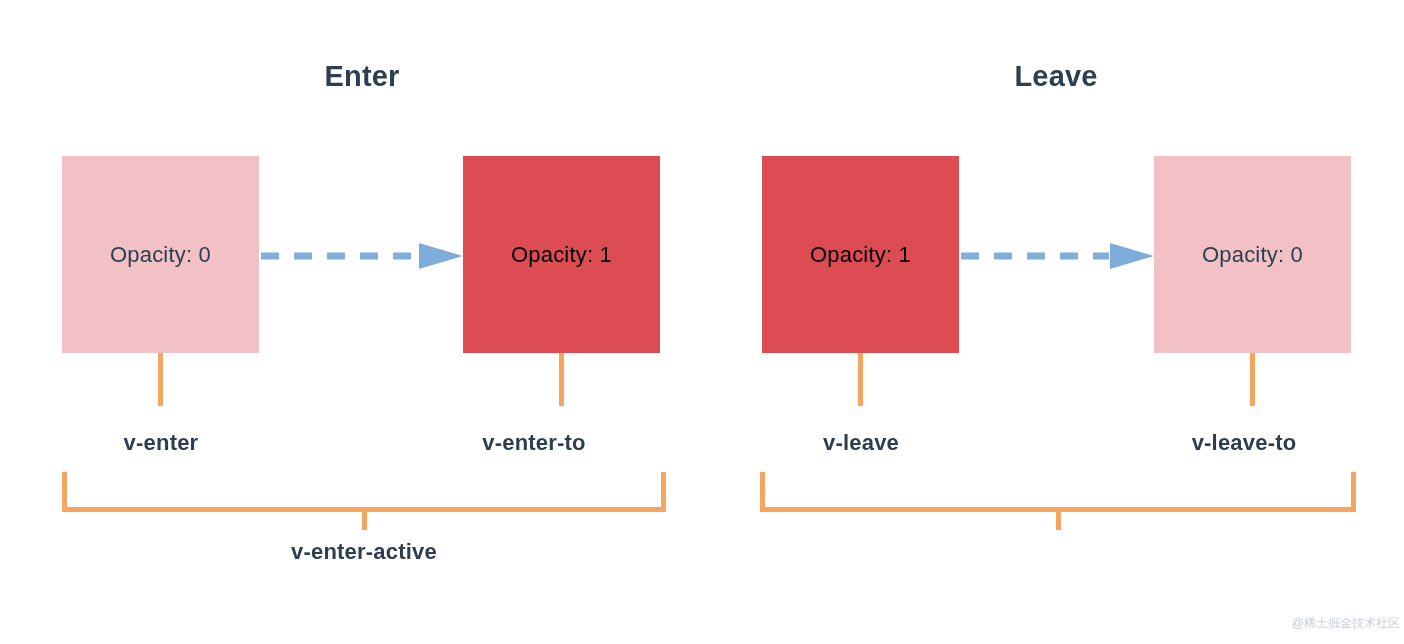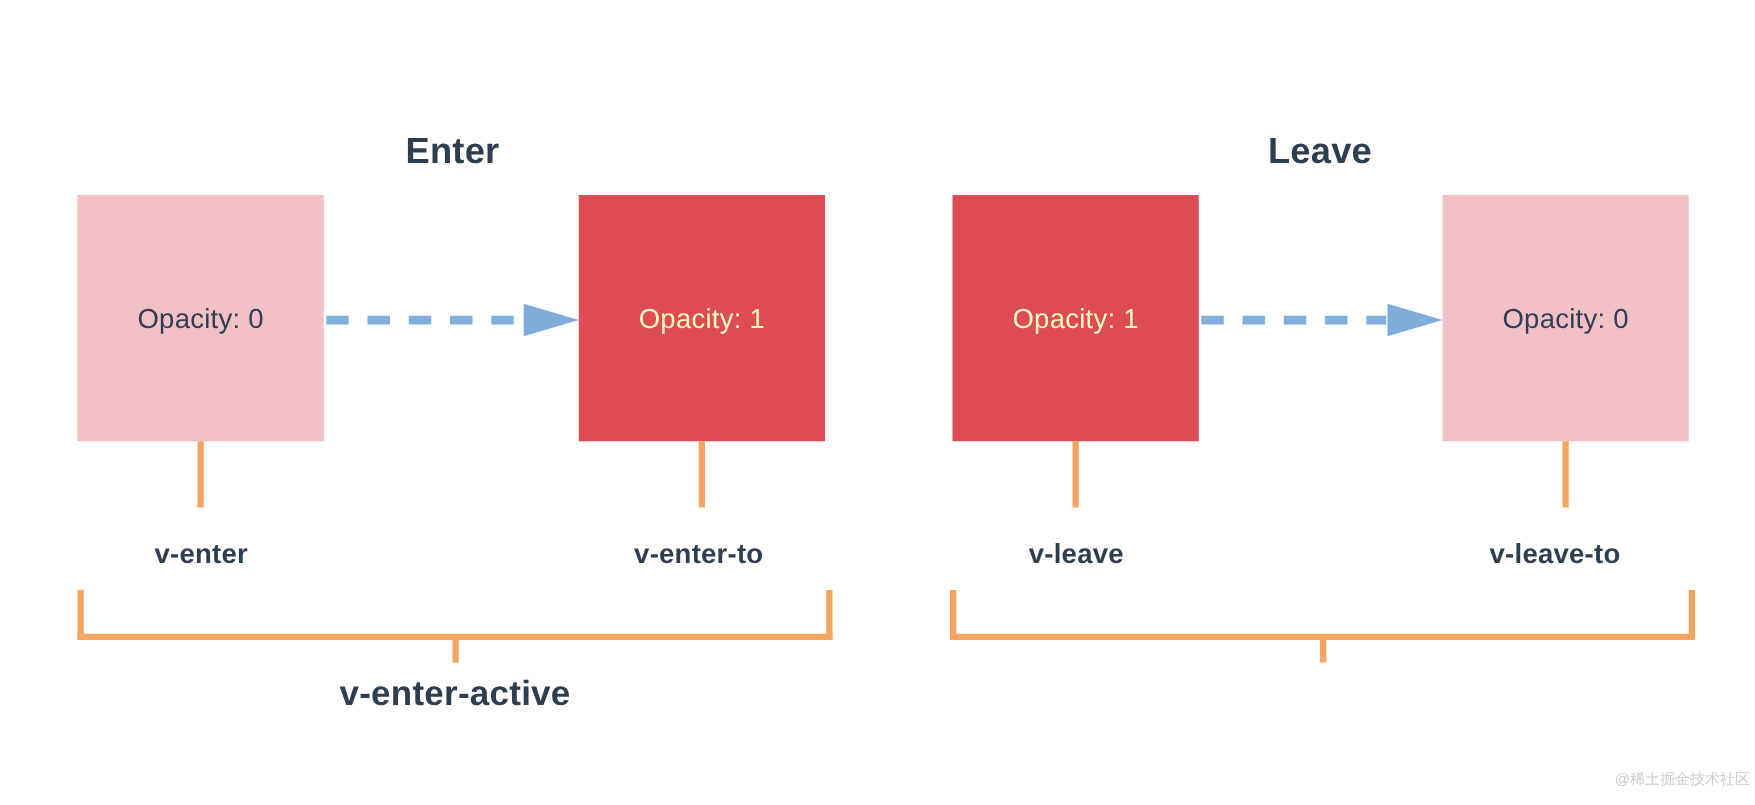--- a/index.html
+++ b/index.html
@@ -22,21 +22,20 @@
   .section-title {
     position: absolute;
     top: 60px;
     font-size: 29px;
     font-weight: bold;
     color: #2C3E50;
     letter-spacing: 0.2px;
     text-align: center;
     white-space: nowrap;
     transform: translateX(-50%);
-    margin-top: 45px;
   }
   #title-enter { left: 362px; }
   #title-leave { left: 1056px; }
 
   
   .state-box {
     position: absolute;
     top: 156px;
     width: 197px;
     height: 197px;
@@ -45,21 +44,21 @@
     justify-content: center;
   }
   .state-box.pale  { background: #F2C1C6; }
   .state-box.solid { background: #DC4C52; }
   .box-label {
     font-size: 22px;
     letter-spacing: 0.2px;
     white-space: nowrap;
   }
   .state-box.pale  .box-label { color: #2C3E50; }
-  .state-box.solid .box-label { color: #fef9c3; }
+  .state-box.solid .box-label { color: #000000; }
 
   #box-enter-from { left: 62px; }
   #box-enter-to   { left: 463px; }
   #box-leave-from { left: 762px; }
   #box-leave-to   { left: 1154px; }
 
   
   .arrow {
     position: absolute;
     top: 243px;
@@ -86,21 +85,21 @@
     top: 420px;
     font-size: 22px;
     font-weight: bold;
     color: #2C3E50;
     white-space: nowrap;
     letter-spacing: 0.2px;
     transform: translateX(-50%);
     margin-top: 10px;
   }
   #label-v-enter    { left: 161px; }
-  #label-v-enter-to { left: 559px; text-align: right; }
+  #label-v-enter-to { left: 534px; text-align: right; }
   #label-v-leave    { left: 861px; }
   #label-v-leave-to { left: 1244px; text-align: center; }
 
   
   .bracket {
     position: absolute;
     top: 472px;
     height: 40px;
     border-left: 5px solid #F5A55F;
     border-right: 5px solid #F5A55F;
@@ -116,21 +115,21 @@
     width: 5px;
     height: 22px;
     background: #F5A55F;
   }
   #bracket-stem-enter { left: 362px; }
   #bracket-stem-leave { left: 1056px; }
 
   .active-label {
     position: absolute;
     top: 539px;
-    font-size: 28px;
+    font-size: 22px;
     font-weight: bold;
     color: #2C3E50;
     white-space: nowrap;
     letter-spacing: 0.2px;
     transform: translateX(-50%);
   }
   #label-v-enter-active { left: 364px; }
   #label-v-leave-active { left: 1057px; }
 
   

